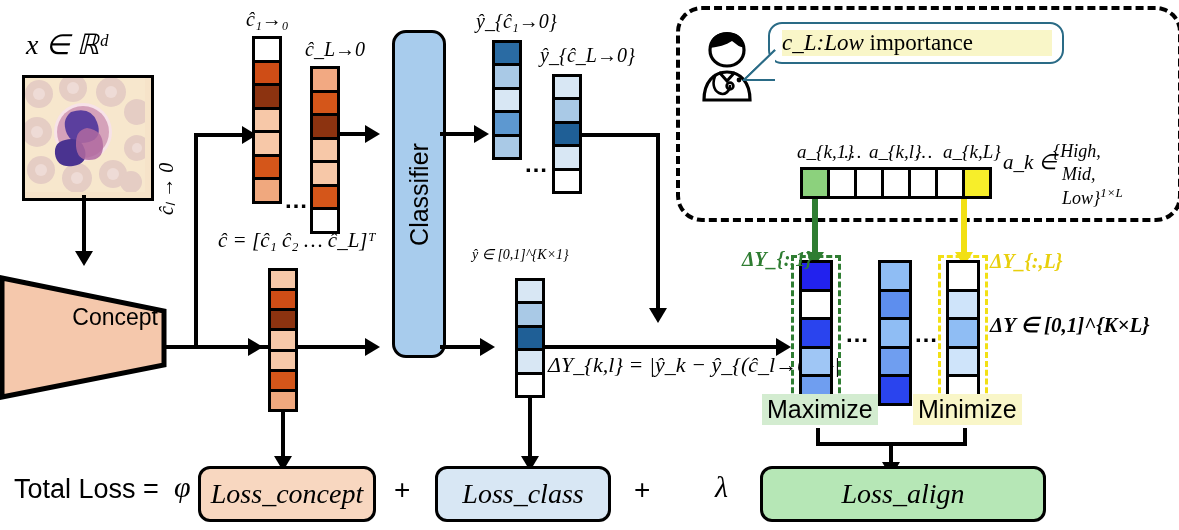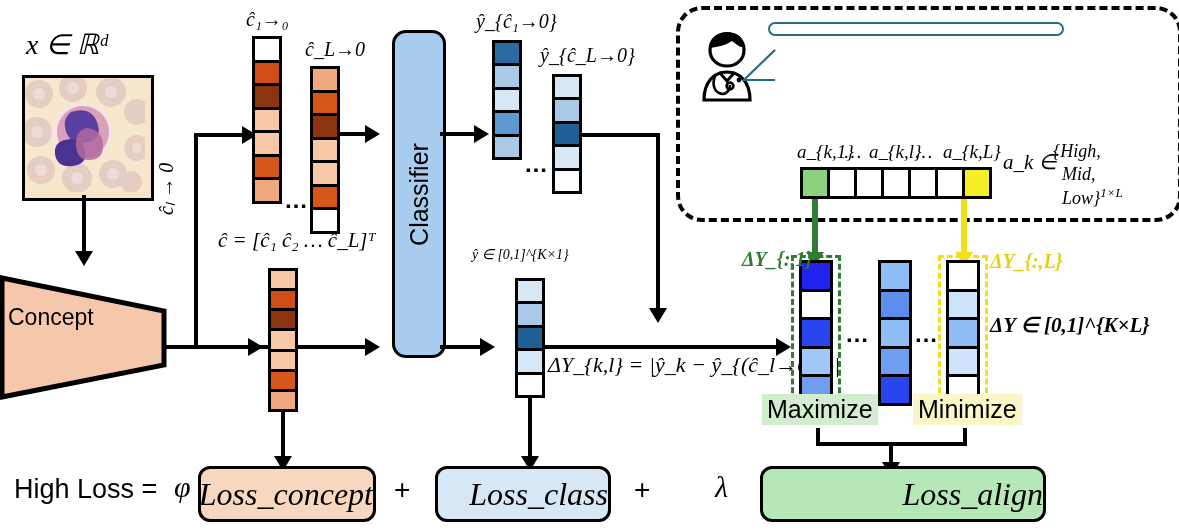--- a/index.html
+++ b/index.html
@@ -21,21 +21,21 @@
   .arrL{position:absolute;width:0;height:0;border-top:9px solid transparent;
         border-bottom:9px solid transparent;border-left:15px solid #000;}
   .arrD{position:absolute;width:0;height:0;border-left:9px solid transparent;
         border-right:9px solid transparent;border-top:15px solid #000;}
   
   .imgbox{position:absolute;border:3px solid #000;background:#f6e3c9;overflow:hidden;}
   .classifier{position:absolute;background:#a8cced;border:3px solid #000;
       border-radius:14px;display:flex;align-items:center;justify-content:center;}
   .classifier span{transform:rotate(-90deg);white-space:nowrap;font-size:25px;}
   .lossbox{position:absolute;border:3px solid #000;border-radius:12px;
-      display:flex;align-items:center;justify-content:flex-end;font-size:32px;}
+      display:flex;align-items:center;justify-content:center;font-size:28px;}
   .dashpanel{position:absolute;border:4px dashed #000;border-radius:26px;}
   .bubble{position:absolute;border:2px solid #2a6b86;border-radius:14px;
       background:#fff;padding:4px 10px 6px 12px;}
   .hl-green{background:#d3ecd0;}
   .hl-yellow{background:#f9f6c8;}
   .dashsel{position:absolute;box-sizing:border-box;}
   .lbl{position:absolute;white-space:nowrap;}
   .dots{position:absolute;letter-spacing:3px;font-weight:bold;}
 </style>
 </head>
@@ -78,21 +78,21 @@
   </svg>
 </div>
 
 <div class="ln" style="left:82px;top:195px;width:4px;height:58px;"></div>
 <div class="arrD" style="left:75px;top:251px;"></div>
 
 <div class="abs" style="left:0px;top:273px;width:176px;height:128px;">
   <svg width="176" height="128" viewBox="0 0 176 128">
     <polygon points="2,5 164,38 164,92 2,124" fill="#f5c8ac" stroke="#000" stroke-width="5"></polygon>
   </svg>
-  <div class="abs" style="left:8px;top:32px;width:150px;text-align:left;line-height:1.1;">
+  <div class="abs" style="left:8px;top:32px;width:150px;text-align:right;line-height:1.1;">
     <div style="font-size:23px;">Concept</div>
   </div>
 </div>
 
 <div class="ln" style="left:164px;top:345px;width:110px;height:4px;"></div>
 <div class="arrL" style="left:248px;top:338px;"></div>
 
 <div class="ln" style="left:194px;top:133px;width:4px;height:214px;"></div>
 <div class="ln" style="left:194px;top:133px;width:56px;height:4px;"></div>
 <div class="arrL" style="left:242px;top:126px;"></div>
@@ -222,20 +222,23 @@
     <path d="M16 20 c0 -11 8 -16 17 -16 c9 0 17 5 17 15 c-4 1 -8 -3 -12 -6 c-6 4 -14 6 -22 7z" fill="#000"></path>
     <path d="M10 72 c0 -18 10 -28 23 -28 c13 0 23 10 23 28z" fill="#fff" stroke="#000" stroke-width="3.2"></path>
     <path d="M25 44 l8 9 l8 -9" fill="none" stroke="#000" stroke-width="3"></path>
     <path d="M22 46 c-4 8 -3 16 3 19 c6 3 11 -2 11 -8" fill="none" stroke="#000" stroke-width="2.6"></path>
     <circle cx="36" cy="58" r="3.4" fill="none" stroke="#000" stroke-width="2.6"></circle>
     <circle cx="45" cy="52" r="2.4" fill="#000"></circle>
   </svg>
 </div>
 
 <div class="bubble" style="left:768px;top:22px;width:270px;">
+  <div class="serif hl-yellow" style="font-size:23px;margin-top:2px;">
+    <span class="ital">c_L:</span><span class="ital">Low</span><span> importance</span>
+  </div>
 </div>
 <div class="abs" style="left:742px;top:48px;">
   <svg width="34" height="46" viewBox="0 0 34 46">
     <path d="M33 2 L2 32 L33 32" fill="#fff" stroke="#2a6b86" stroke-width="2"></path>
     <path d="M33 2 L2 32 L33 32" fill="#fff" stroke="#2a6b86" stroke-width="2"></path>
   </svg>
 </div>
 
 <div class="lbl serif ital" style="left:797px;top:141px;font-size:19px;"><span>a_{k,1}</span></div>
 <div class="lbl serif" style="left:843px;top:141px;font-size:19px;"><span>…</span></div>
@@ -306,21 +309,21 @@
 <div class="lbl hl-yellow" style="left:913px;top:394px;font-size:25px;padding:1px 5px;">
   <span>Minimize</span></div>
 
 <div class="ln" style="left:816px;top:428px;width:4px;height:18px;"></div>
 <div class="ln" style="left:963px;top:428px;width:4px;height:18px;"></div>
 <div class="ln" style="left:816px;top:442px;width:151px;height:4px;"></div>
 <div class="ln" style="left:889px;top:442px;width:4px;height:24px;"></div>
 <div class="arrD" style="left:882px;top:462px;"></div>
 
 <div class="lbl" style="left:14px;top:474px;font-size:27px;">
-  <span>High Loss =</span></div>
+  <span>Total Loss =</span></div>
 <div class="lbl serif ital" style="left:174px;top:470px;font-size:30px;">
   <span>φ</span></div>
 
 <div class="lossbox serif ital" style="left:198px;top:466px;width:172px;height:50px;background:#f8d7c0;">
   <span>Loss_concept</span>
 </div>
 <div class="lbl" style="left:394px;top:474px;font-size:28px;">
   <span>+</span></div>
 <div class="lossbox serif ital" style="left:435px;top:466px;width:170px;height:50px;background:#d8e7f4;">
   <span>Loss_class</span>

